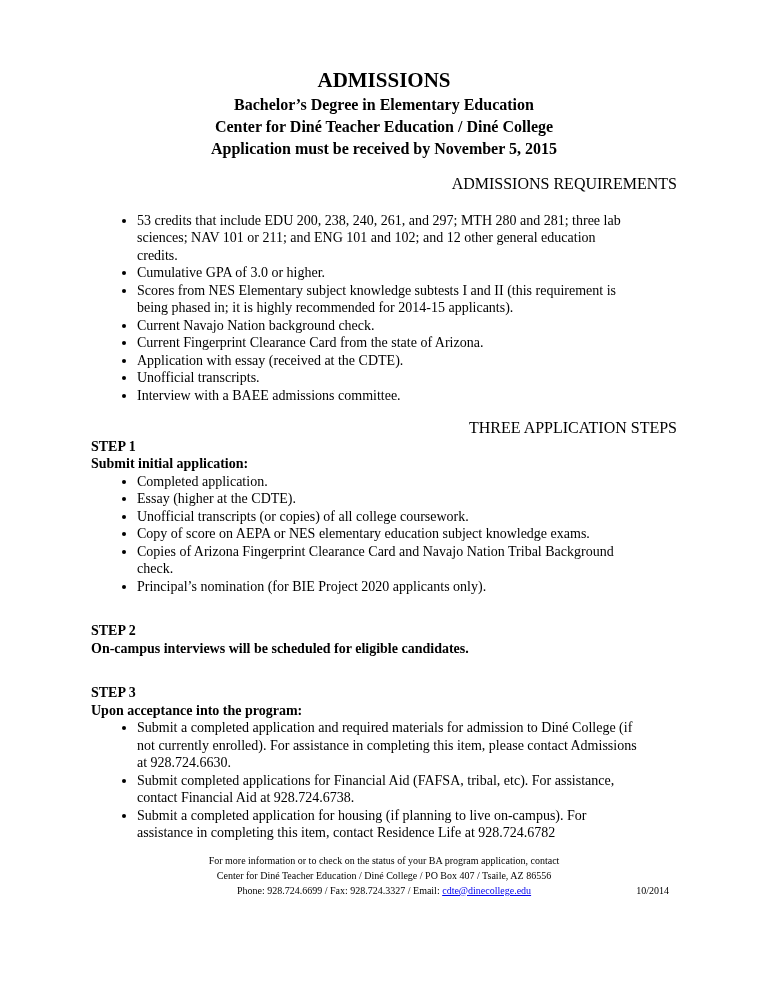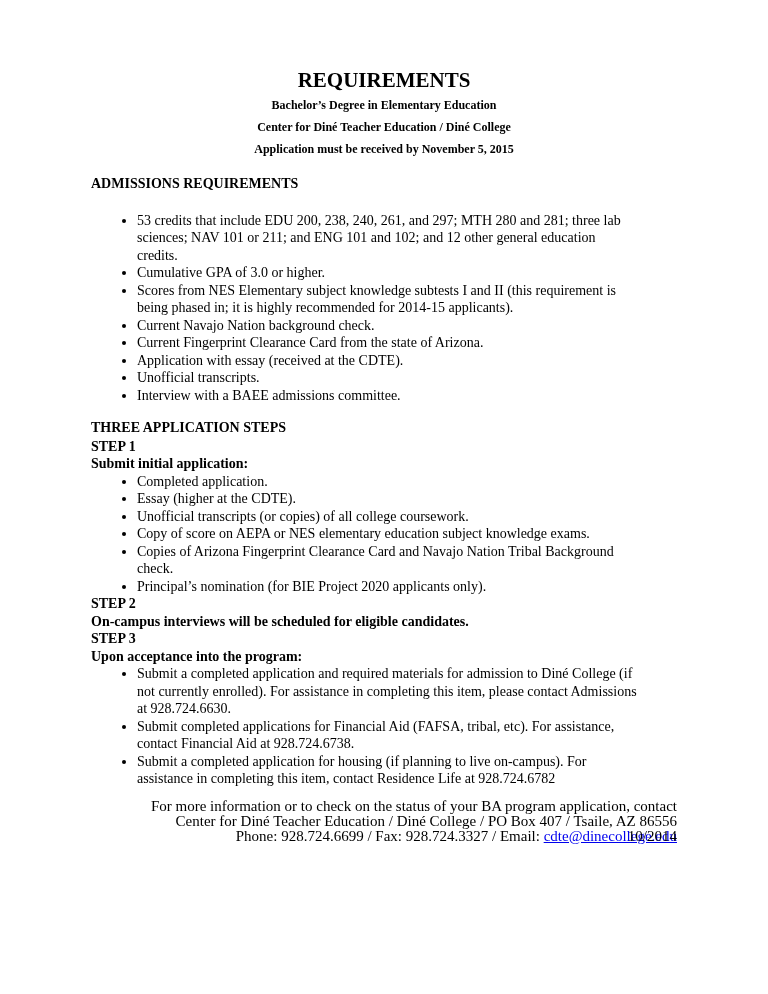--- a/index.html
+++ b/index.html
@@ -3,51 +3,51 @@
 <meta charset="utf-8">
 <style>
   html, body { margin: 0; padding: 0; background: #ffffff; }
   body { font-family: "Liberation Serif", "DejaVu Serif", serif; color: #000000; }
   .page {
     width: 768px; height: 994px; box-sizing: border-box;
     padding: 67px 91px 0 91px; overflow: hidden; background: #ffffff;
     position: relative;
   }
   .doc-title   { font-size: 21px; font-weight: bold; line-height: 27px; text-align: center; }
-  .doc-subtitle{ font-size: 12px; font-weight: bold; line-height: 22px; text-align: center; }
+  .doc-subtitle{ font-size: 16px; font-weight: bold; line-height: 22px; text-align: center; }
   .section-heading {
-    font-size: 14px; font-weight: bold; line-height: 17.5px;
-    text-align: left; margin-top: 15px;
+    font-size: 16px; font-weight: normal; line-height: 17.5px;
+    text-align: right; margin-top: 15px;
   }
   .steps-heading { }
   .bullets {
     list-style: disc; margin: 19px -20px 0 0; padding: 0 0 0 46px;
   }
   .bullets li {
     font-size: 14px; line-height: 17.5px; white-space: pre-wrap; font-family: Liberation Serif, serif;
   }
-  .step { }
+  .step { margin-top: 27px; }
   .step.step-first { margin-top: 1px; }
   .step-label, .step-intro { font-size: 14px; font-weight: bold; line-height: 17.5px; }
   .step .bullets { margin-top: 0; }
   .footer {
     margin-top: 11px; position: relative;
-    font-size: 15px; line-height: 15px; text-align: right;
+    font-size: 10px; line-height: 15px; text-align: center;
   }
   .footer .footer-line { white-space: pre-wrap; }
   .email-link { color: #0000ee; text-decoration: underline; cursor: pointer; }
-  .footer .revision-date { position: absolute; right: 0; bottom: 0; }
+  .footer .revision-date { position: absolute; right: 8px; bottom: 0; }
 </style>
 </head>
 <body>
 
 <div class="page">
 
   <div class="title-block">
-    <div class="doc-title">REQUIREMENTS</div>
+    <div class="doc-title">ADMISSIONS</div>
     <div class="doc-subtitle">Bachelor’s Degree in Elementary Education</div>
     <div class="doc-subtitle">Center for Diné Teacher Education / Diné College</div>
     <div class="doc-subtitle">Application must be received by November 5, 2015</div>
   </div>
 
   <div class="section-heading">ADMISSIONS REQUIREMENTS</div>
 
   <ul class="bullets">
       <li>53 credits that include EDU 200, 238, 240, 261, and 297; MTH 280 and 281; three lab
 sciences; NAV 101 or 211; and ENG 101 and 102; and 12 other general education

